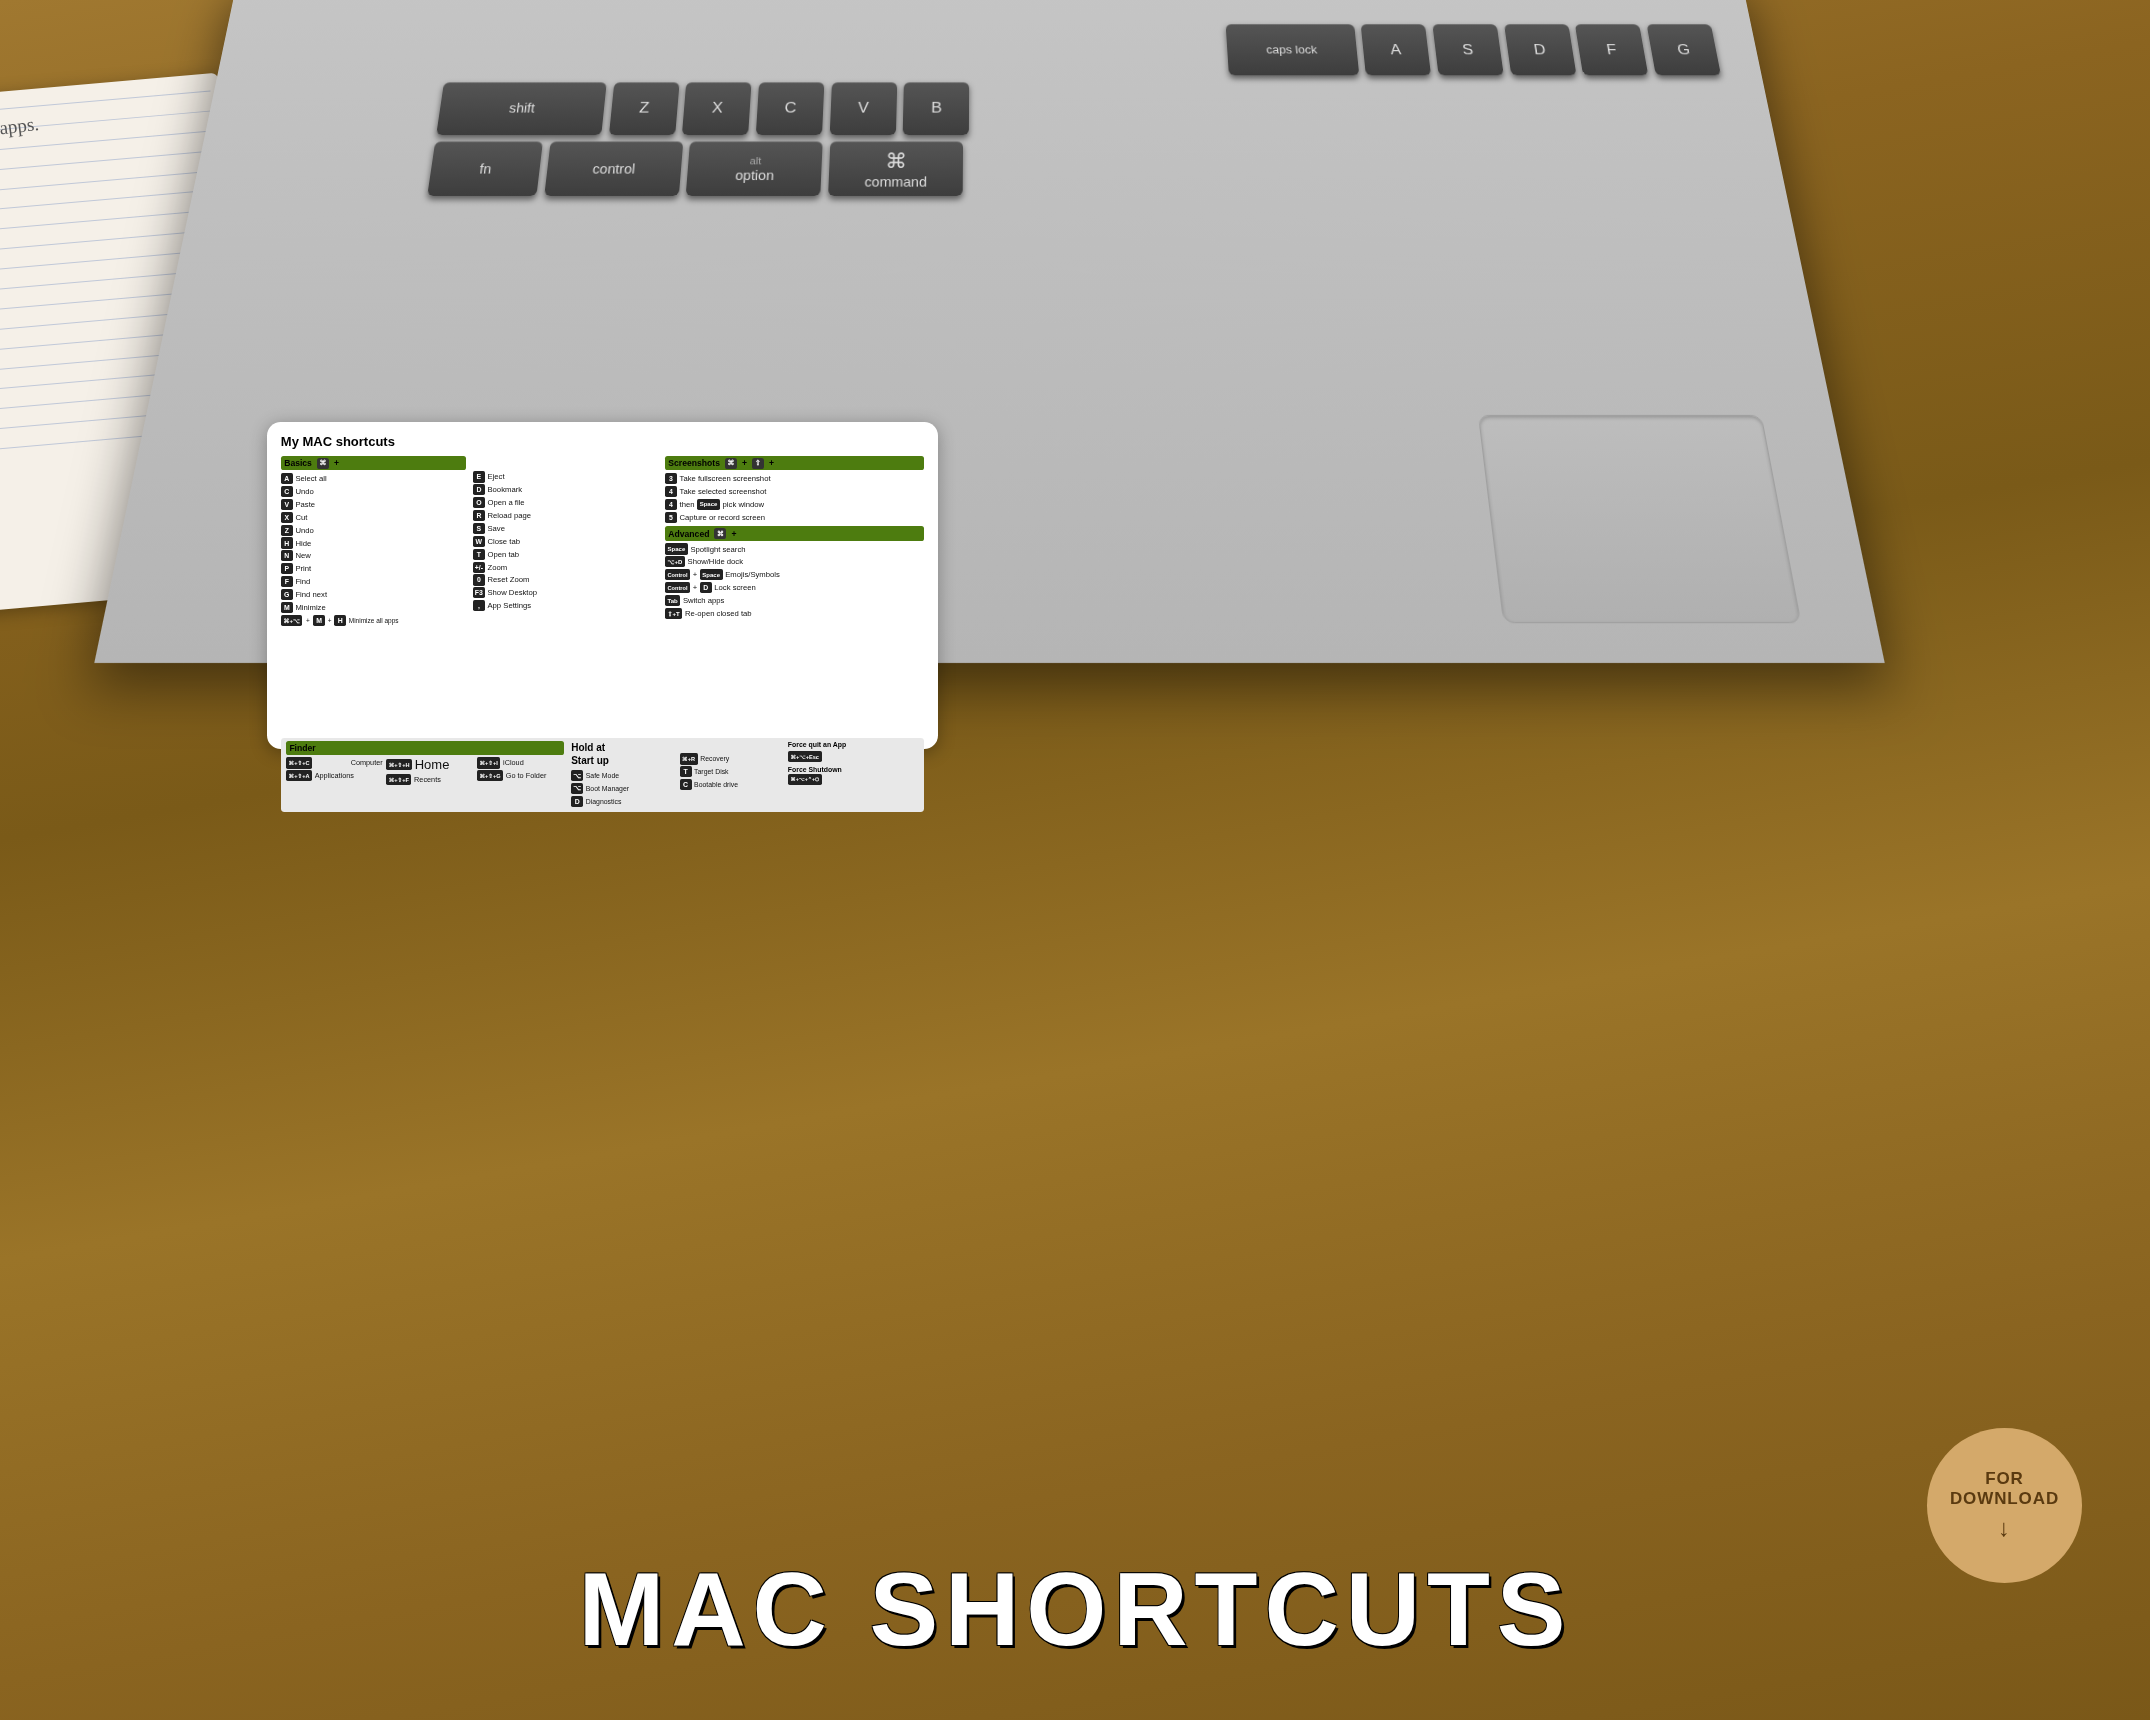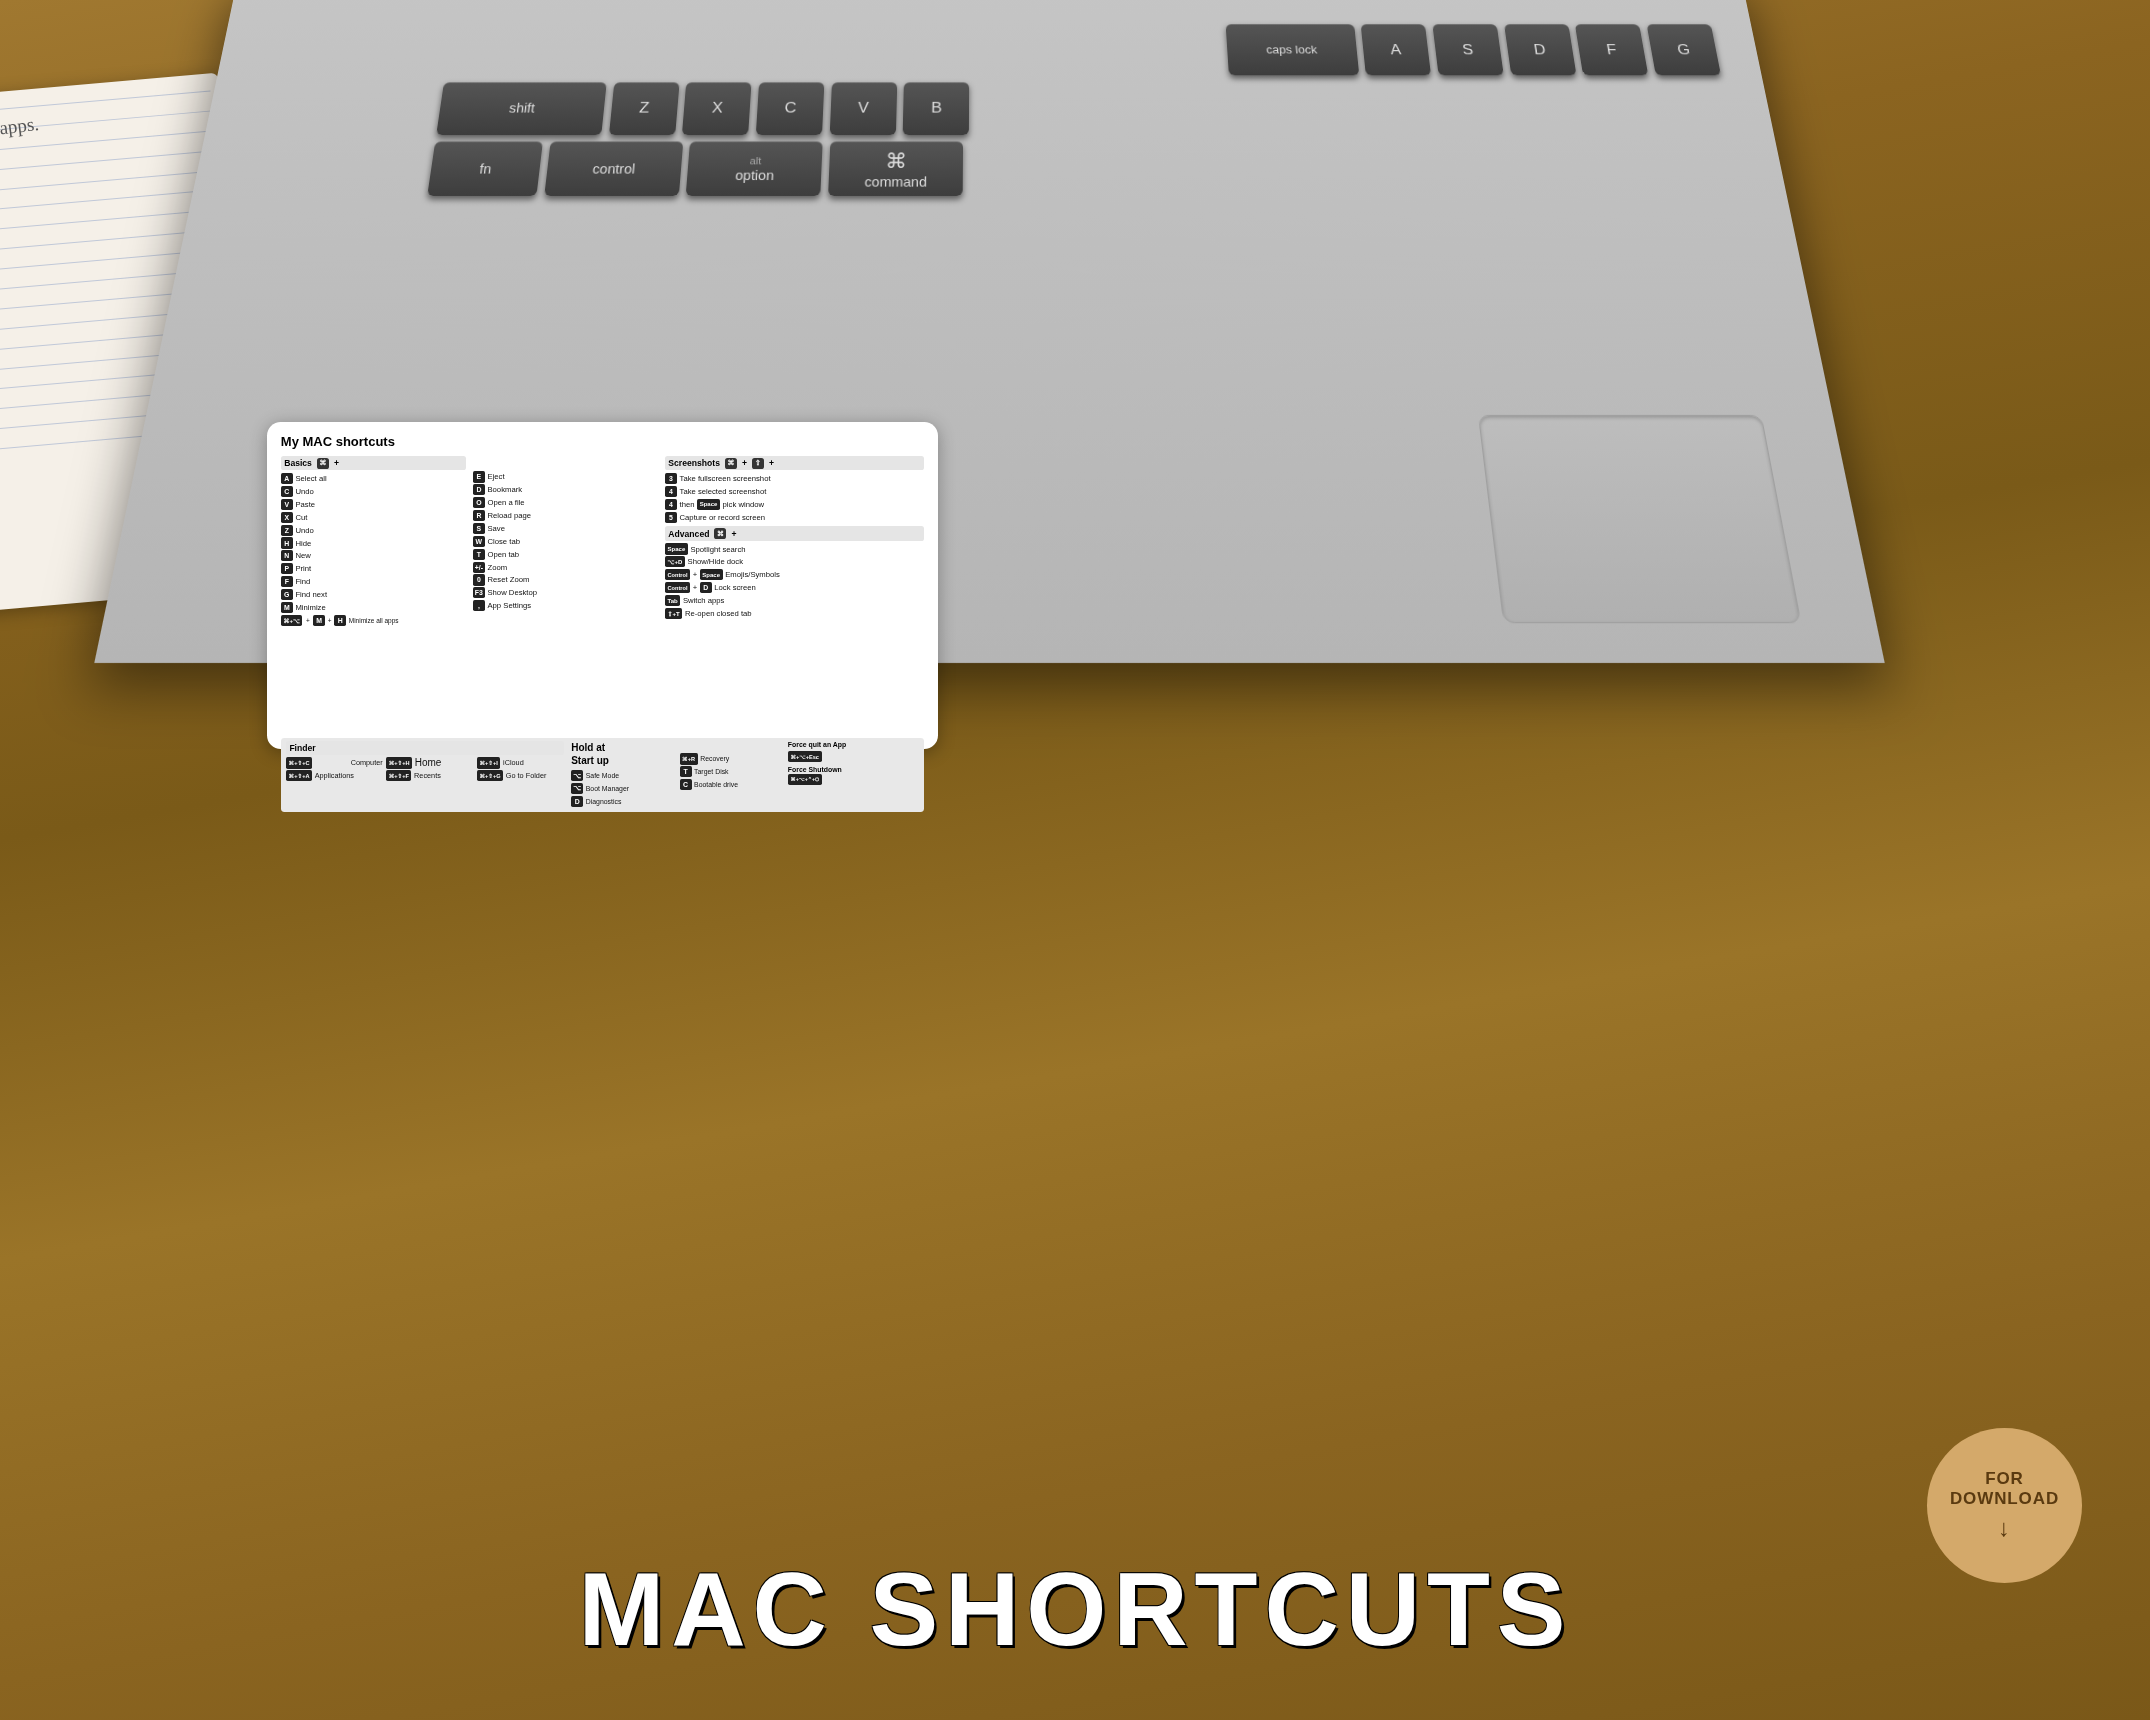--- a/index.html
+++ b/index.html
@@ -84,21 +84,21 @@
       display: flex;
       gap: 6.9px;
       height: calc(100% - 26px);
     }
 
     .sticker-col {
       flex: 1;
     }
 
     .section-header {
-      background: #e5e5e5;
+      background: #4d7c0f;
       font-size: 8.6px;
       font-weight: bold;
       padding: 1.7px 3.4px;
       border-radius: 2.6px;
       margin-bottom: 2.6px;
       display: flex;
       align-items: center;
       gap: 5px;
     }
 
@@ -526,21 +526,21 @@
             <span style="font-size:7.3px;padding-left:36px;">Computer</span>
           </div>
           <div class="shortcut-row">
             <span class="shortcut-key-wide" style="font-size:5.6px;">⌘+⇧+A</span>
             <span style="font-size:7.3px;">Applications</span>
           </div>
         </div>
         <div style="flex:1;">
           <div class="shortcut-row">
             <span class="shortcut-key-wide" style="font-size:5.6px;">⌘+⇧+H</span>
-            <span style="font-size:10px;">Home</span>
+            <span style="font-size:13px;">Home</span>
           </div>
           <div class="shortcut-row">
             <span class="shortcut-key-wide" style="font-size:5.6px;">⌘+⇧+F</span>
             <span style="font-size:7.3px;">Recents</span>
           </div>
         </div>
         <div style="flex:1;">
           <div class="shortcut-row">
             <span class="shortcut-key-wide" style="font-size:5.6px;">⌘+⇧+I</span>
             <span style="font-size:7.3px;">iCloud</span>

